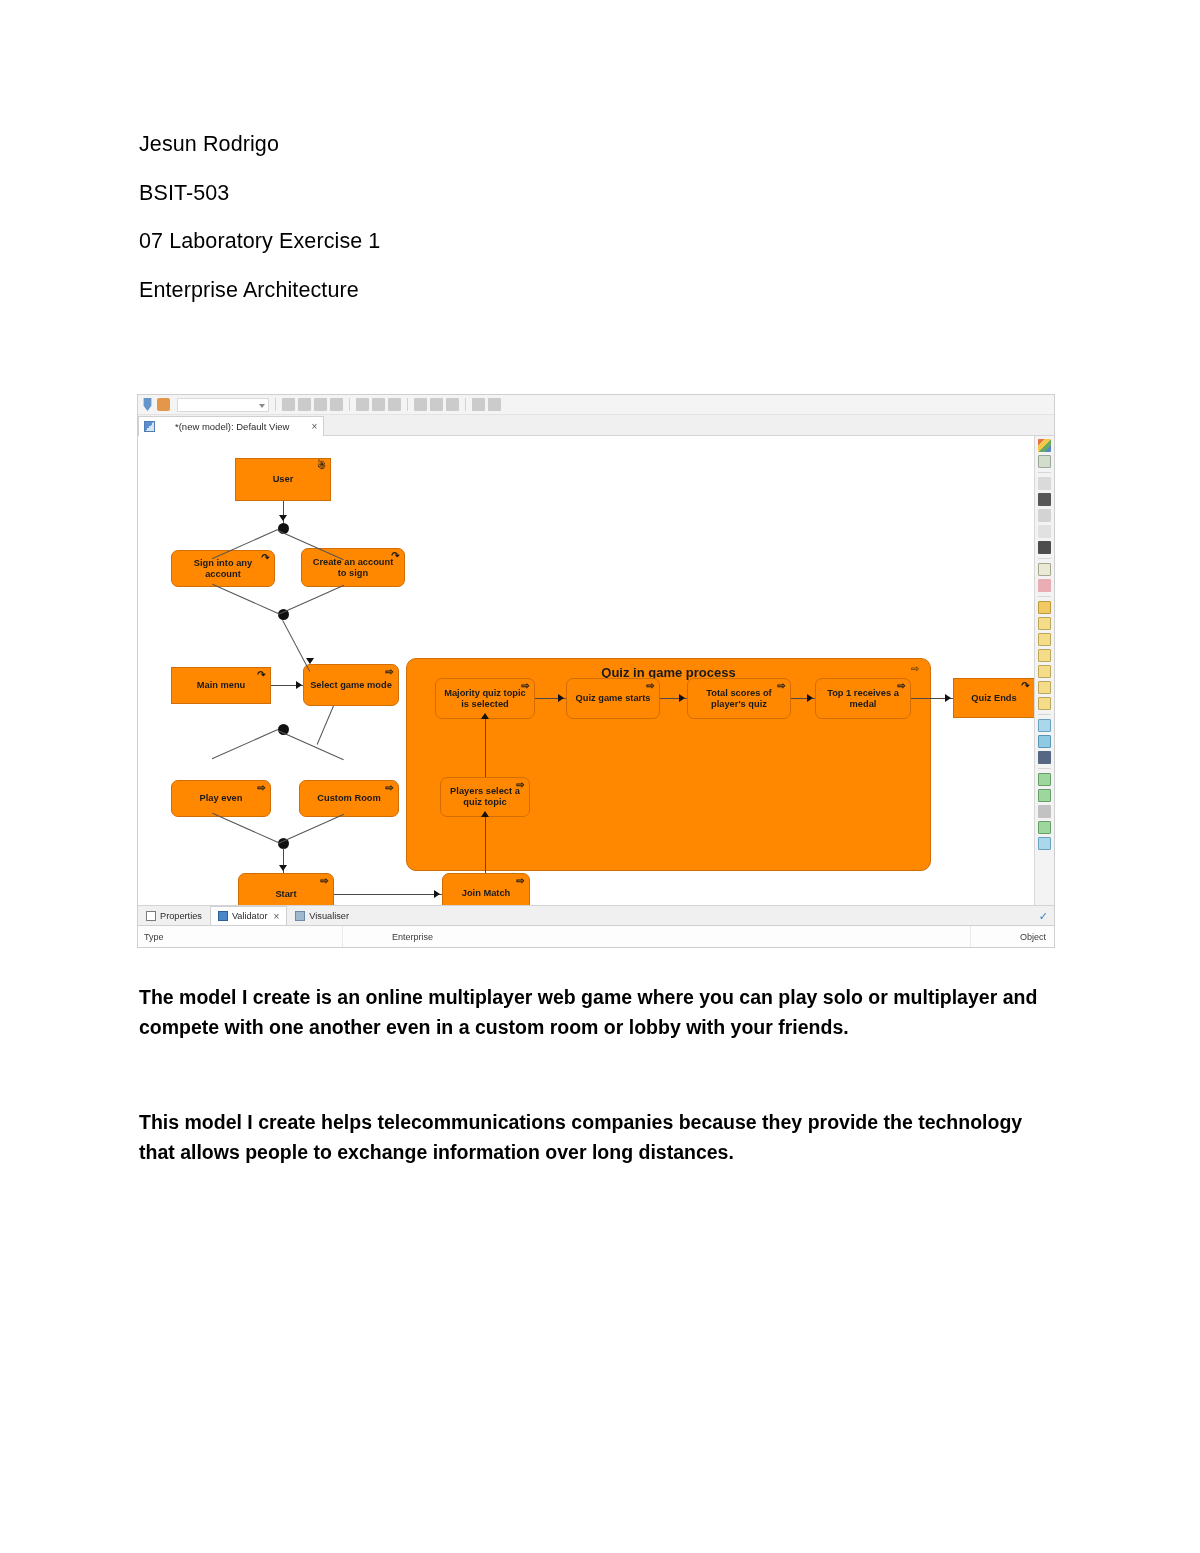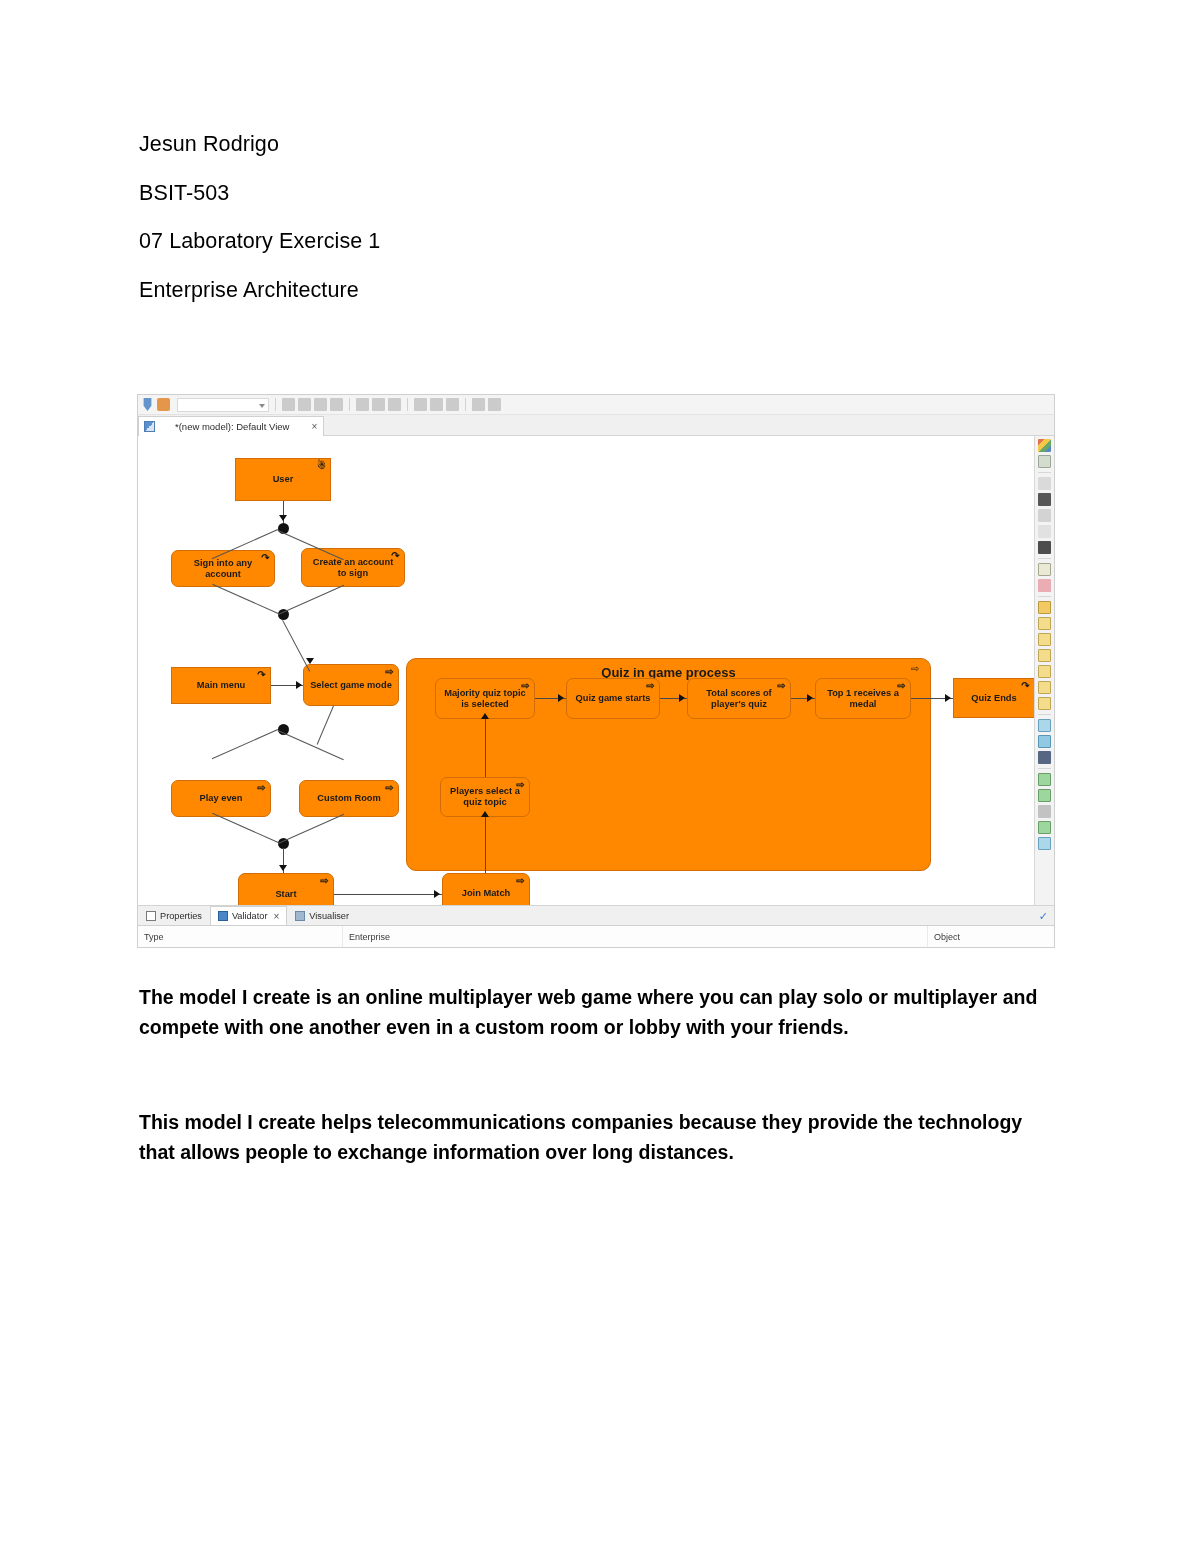--- a/index.html
+++ b/index.html
@@ -234,20 +234,21 @@
   .bp-ico { width: 10px; height: 10px; border: 1px solid #7a7a7a; background: #fff; }
   .bp-ico.blue { background: #4a86c8; border-color: #2b5f96; }
   .bp-ico.multi { background: #9fb8cf; border-color: #6a8aa8; }
   .bp-cols {
     display: flex;
     height: 21px;
     align-items: center;
     font-size: 9px;
     color: #3a3a3a;
     background: #fdfdfd;
+    gap: 43px;
   }
   .bp-col { padding-left: 6px; border-right: 1px solid #eaeaea; height: 100%;
             display: flex; align-items: center; }
   .bp-check {
     position: absolute; right: 6px; top: 4px;
     color: #2f7fd0; font-size: 11px;
   }
 
   
   .para {

